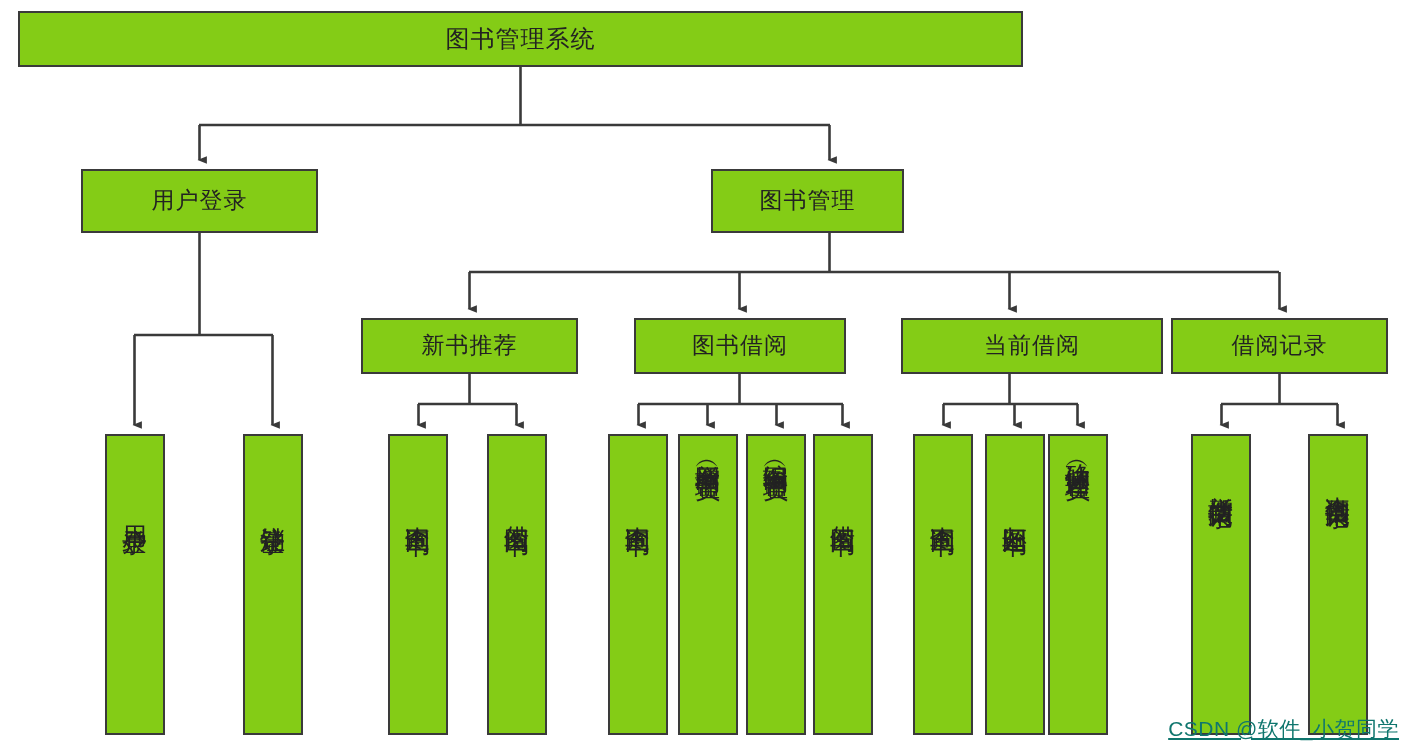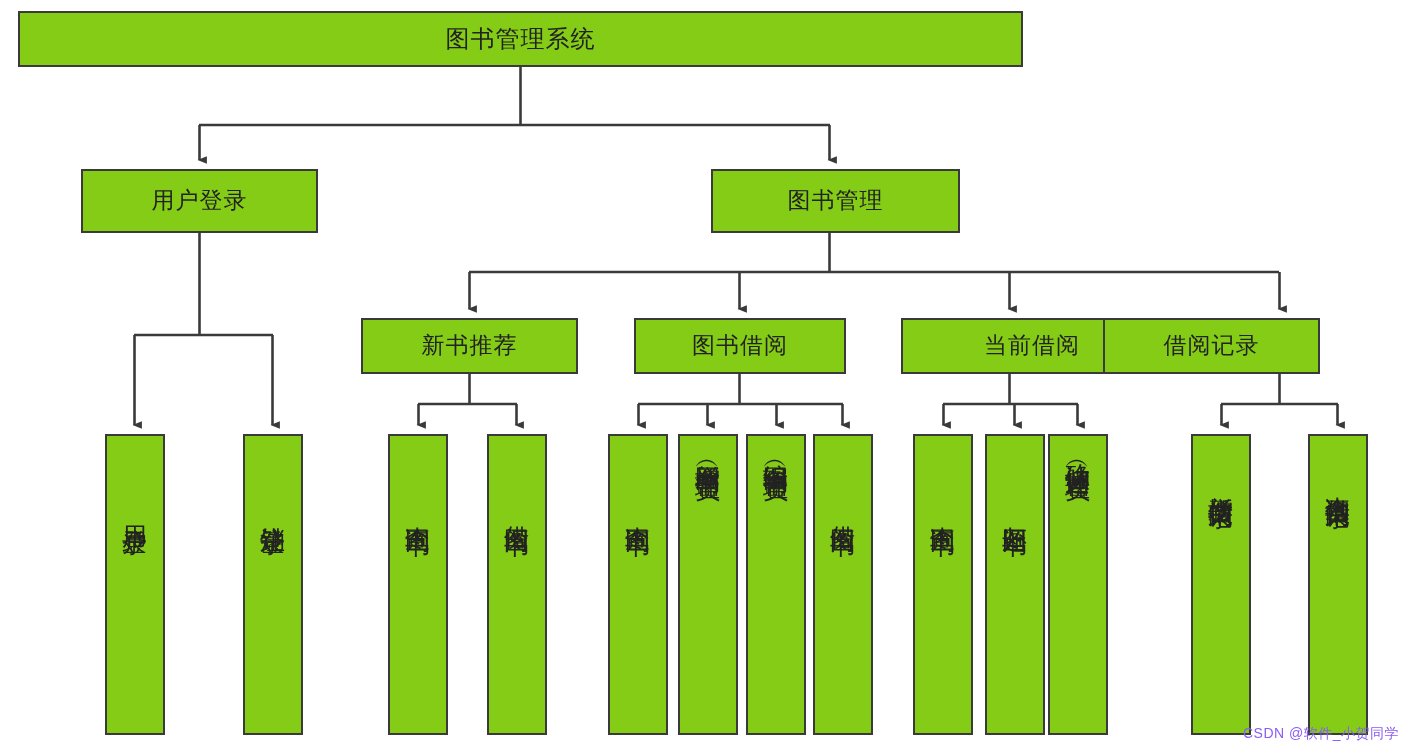--- a/index.html
+++ b/index.html
@@ -58,25 +58,26 @@
   }
   .vlabel {
     writing-mode: vertical-rl;
     text-orientation: upright;
     display: block;
   }
   #watermark {
     position: absolute;
     right: 6px;
     bottom: 4px;
-    color: #8b5cf6;
-    font-size: 14px;
+    color: #0f766e;
+    font-size: 21px;
     letter-spacing: 0.5px;
     white-space: nowrap;
     z-index: 5;
+    text-decoration: underline;
   }
 </style>
 </head>
 <body>
 
 <div id="diagram-root">
 
   <svg id="edge-layer" viewBox="0 0 1405 747" xmlns="http://www.w3.org/2000/svg">
     <defs>
       <marker id="arrowhead" markerWidth="10" markerHeight="10" refX="4.2" refY="7.4" orient="auto" markerUnits="userSpaceOnUse">
@@ -127,34 +128,34 @@
     </g>
   </svg>
 
   <div class="node node-h node-root" style="left:18px; top:11px; width:1005px; height:56px;">
     <span>图书管理系统</span>
   </div>
 
   <div class="node node-h" style="left:81px; top:169px; width:237px; height:64px;">
     <span>用户登录</span>
   </div>
-  <div class="node node-h" style="left:711px; top:169px; width:249px; height:64px;">
+  <div class="node node-h" style="left:711px; top:169px; width:193px; height:64px;">
     <span>图书管理</span>
   </div>
 
   <div class="node node-h" style="left:361px; top:318px; width:217px; height:56px;">
     <span>新书推荐</span>
   </div>
   <div class="node node-h" style="left:634px; top:318px; width:212px; height:56px;">
     <span>图书借阅</span>
   </div>
   <div class="node node-h" style="left:901px; top:318px; width:262px; height:56px;">
     <span>当前借阅</span>
   </div>
-  <div class="node node-h" style="left:1103px; top:318px; width:217px; height:56px;">
+  <div class="node node-h" style="left:1171px; top:318px; width:217px; height:56px;">
     <span>借阅记录</span>
   </div>
 
   <div class="node node-v" style="left:105px; top:434px; width:60px; height:301px; padding-top:70px;">
     <span class="vlabel">用户登录</span>
   </div>
   <div class="node node-v" style="left:243px; top:434px; width:60px; height:301px; padding-top:70px;">
     <span class="vlabel">注销登录</span>
   </div>
 

